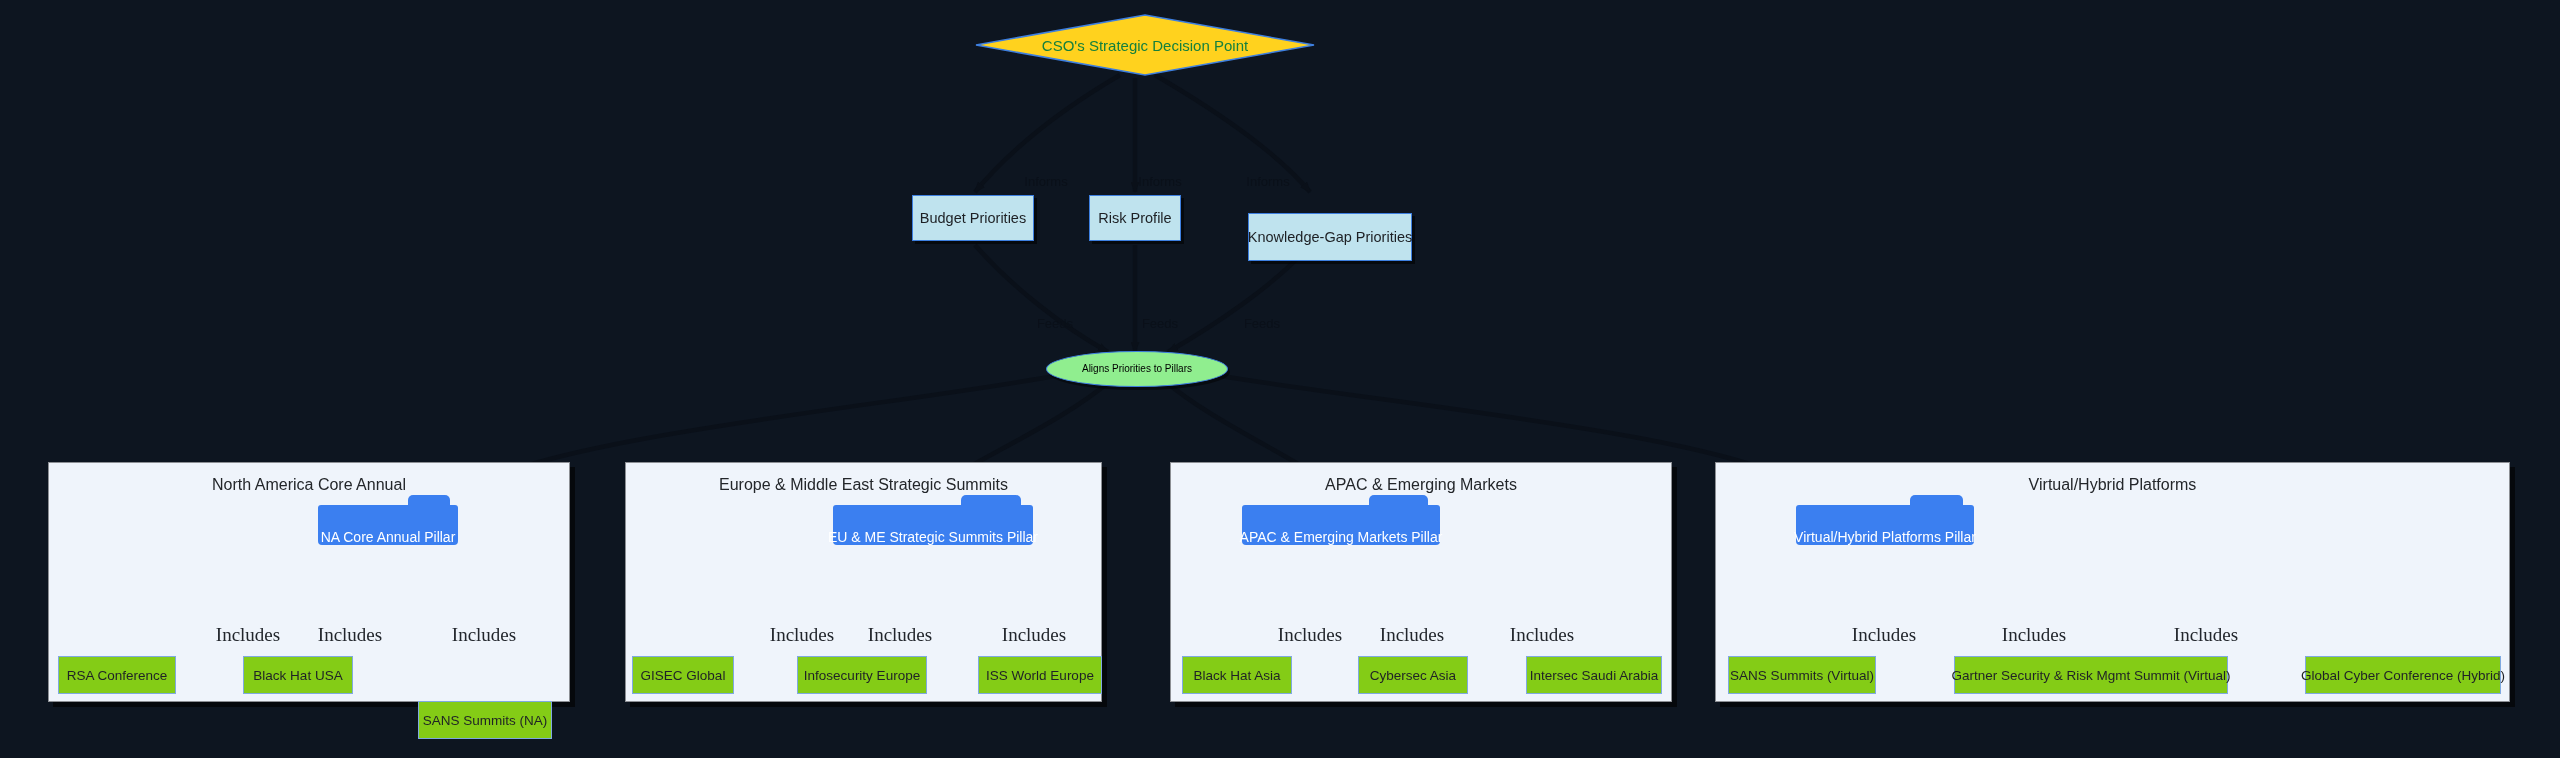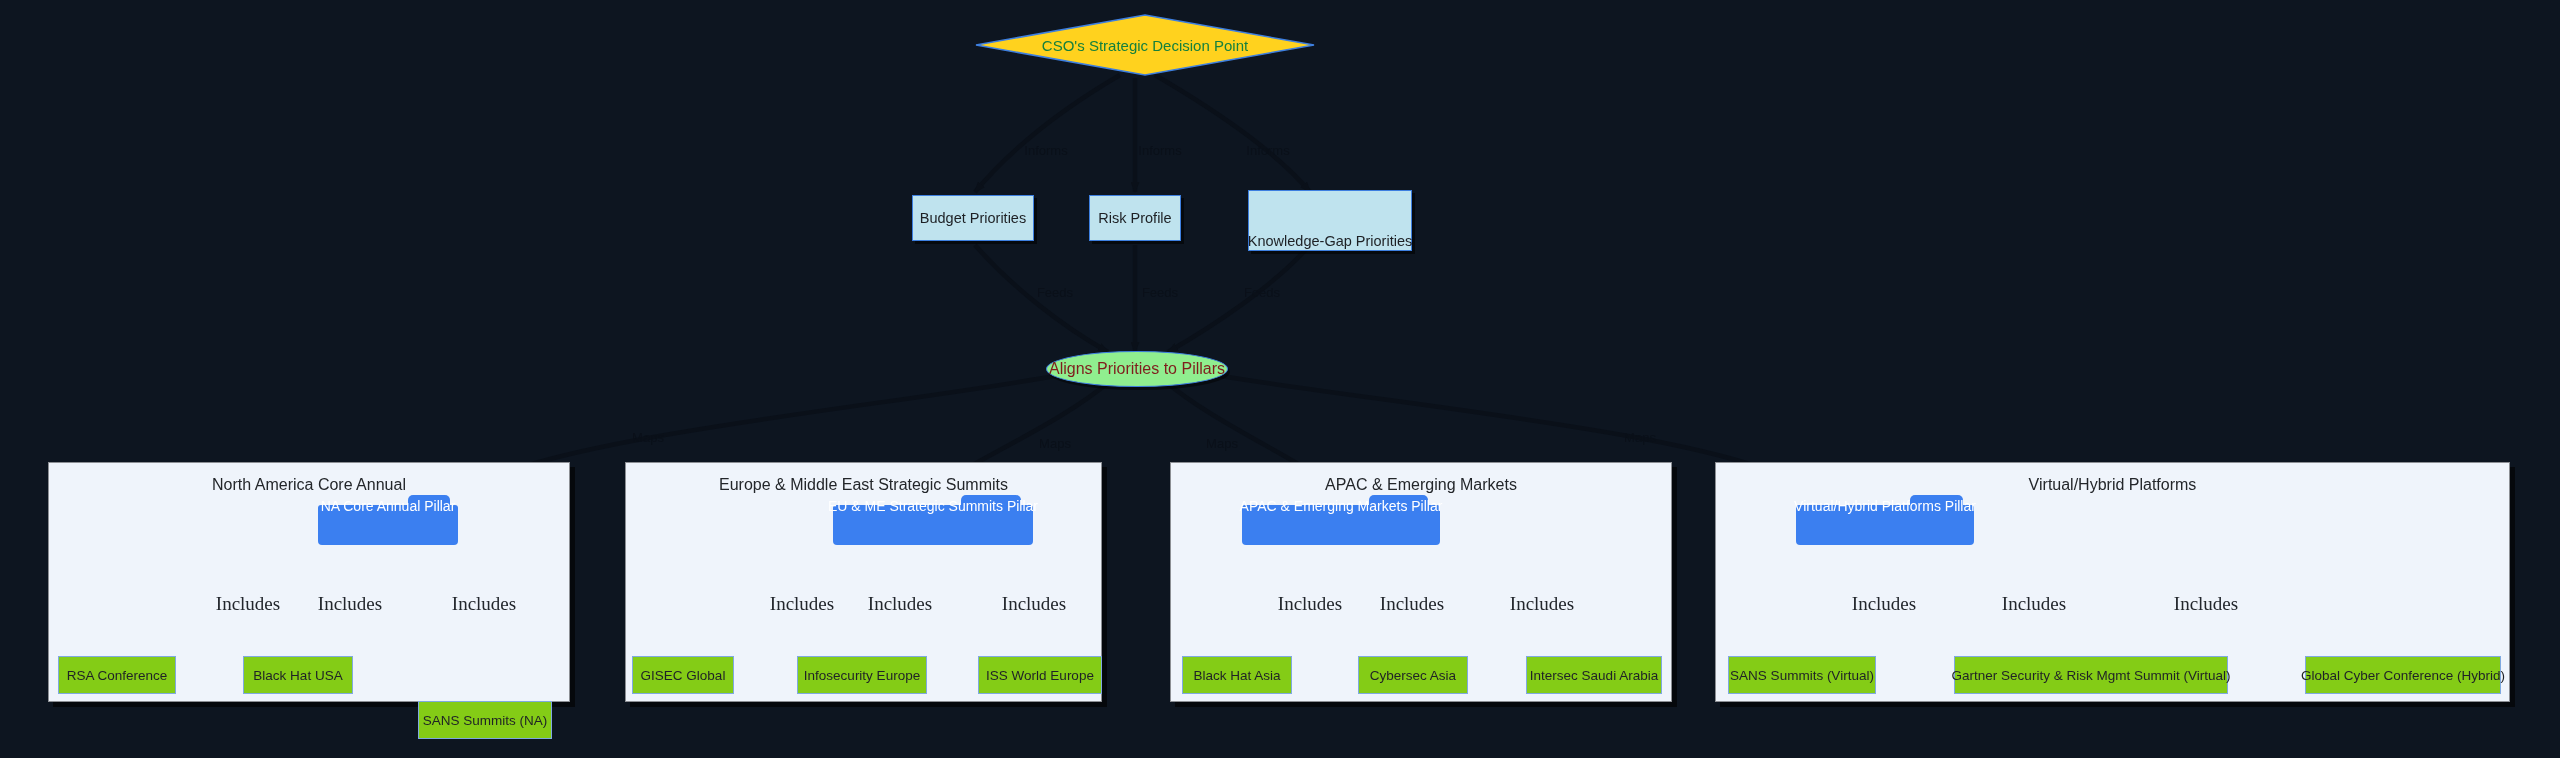--- a/index.html
+++ b/index.html
@@ -61,22 +61,22 @@
     color: #1d2024;
     font-size: 14.5px;
     box-shadow: 3px 3px 0 rgba(0,0,0,0.55);
   }
 
   
   .ellipse-node {
     background: #90ee8f;
     border: 1.6px solid #3d7fe0;
     border-radius: 50%;
-    color: #7f1d1d;
-    font-size: 16px;
+    color: #000000;
+    font-size: 10px;
     box-shadow: 2px 3px 0 rgba(0,0,0,0.45);
   }
 
   
   .cluster {
     position: absolute;
     box-sizing: border-box;
     background: #eff4fb;
     border: 1.4px solid #8c8f94;
     box-shadow: 5px 5px 0 rgba(0,0,0,0.6);
@@ -90,21 +90,21 @@
     font-size: 16px;
   }
 
   
   .pillar {
     position: absolute;
     box-sizing: border-box;
     color: #ffffff;
     font-size: 14px;
     display: flex;
-    align-items: flex-start;
+    align-items: flex-end;
     justify-content: center;
     white-space: nowrap;
   }
   .pillar-body {
     position: absolute;
     left: 0;
     bottom: 0;
     width: 100%;
     height: 80%;
     background: #3b7ff0;
@@ -140,20 +140,21 @@
   }
 
   
   .edge-label {
     position: absolute;
     font-family: "Liberation Serif", serif;
     font-size: 19px;
     color: #22262c;
     white-space: nowrap;
     transform: translate(-50%, -50%);
+    margin-top: 31px;
   }
   .edge-label.dim {
     color: #0a1019;
     font-family: "Liberation Sans", sans-serif;
     font-size: 13px;
   }
 </style>
 </head>
 <body>
 
@@ -209,21 +210,21 @@
     </svg>
     <span class="diamond-label">CSO's Strategic Decision Point</span>
   </div>
 
   <div class="node factor-box" style="left:912px; top:195px; width:122px; height:46px;">
     <span>Budget Priorities</span>
   </div>
   <div class="node factor-box" style="left:1089px; top:195px; width:92px; height:46px;">
     <span>Risk Profile</span>
   </div>
-  <div class="node factor-box" style="left:1248px; top:190px; width:164px; height:61px;align-items:flex-end;">
+  <div class="node factor-box" style="left:1248px; top:213px; width:164px; height:48px;">
     <span>Knowledge-Gap Priorities</span>
   </div>
 
   <div class="node ellipse-node" style="left:1046px; top:351px; width:182px; height:36px;">
     <span>Aligns Priorities to Pillars</span>
   </div>
 
   <div class="edge-label dim" style="left:1046px; top:150px;">Informs</div>
   <div class="edge-label dim" style="left:1160px; top:150px;">Informs</div>
   <div class="edge-label dim" style="left:1268px; top:150px;">Informs</div>

